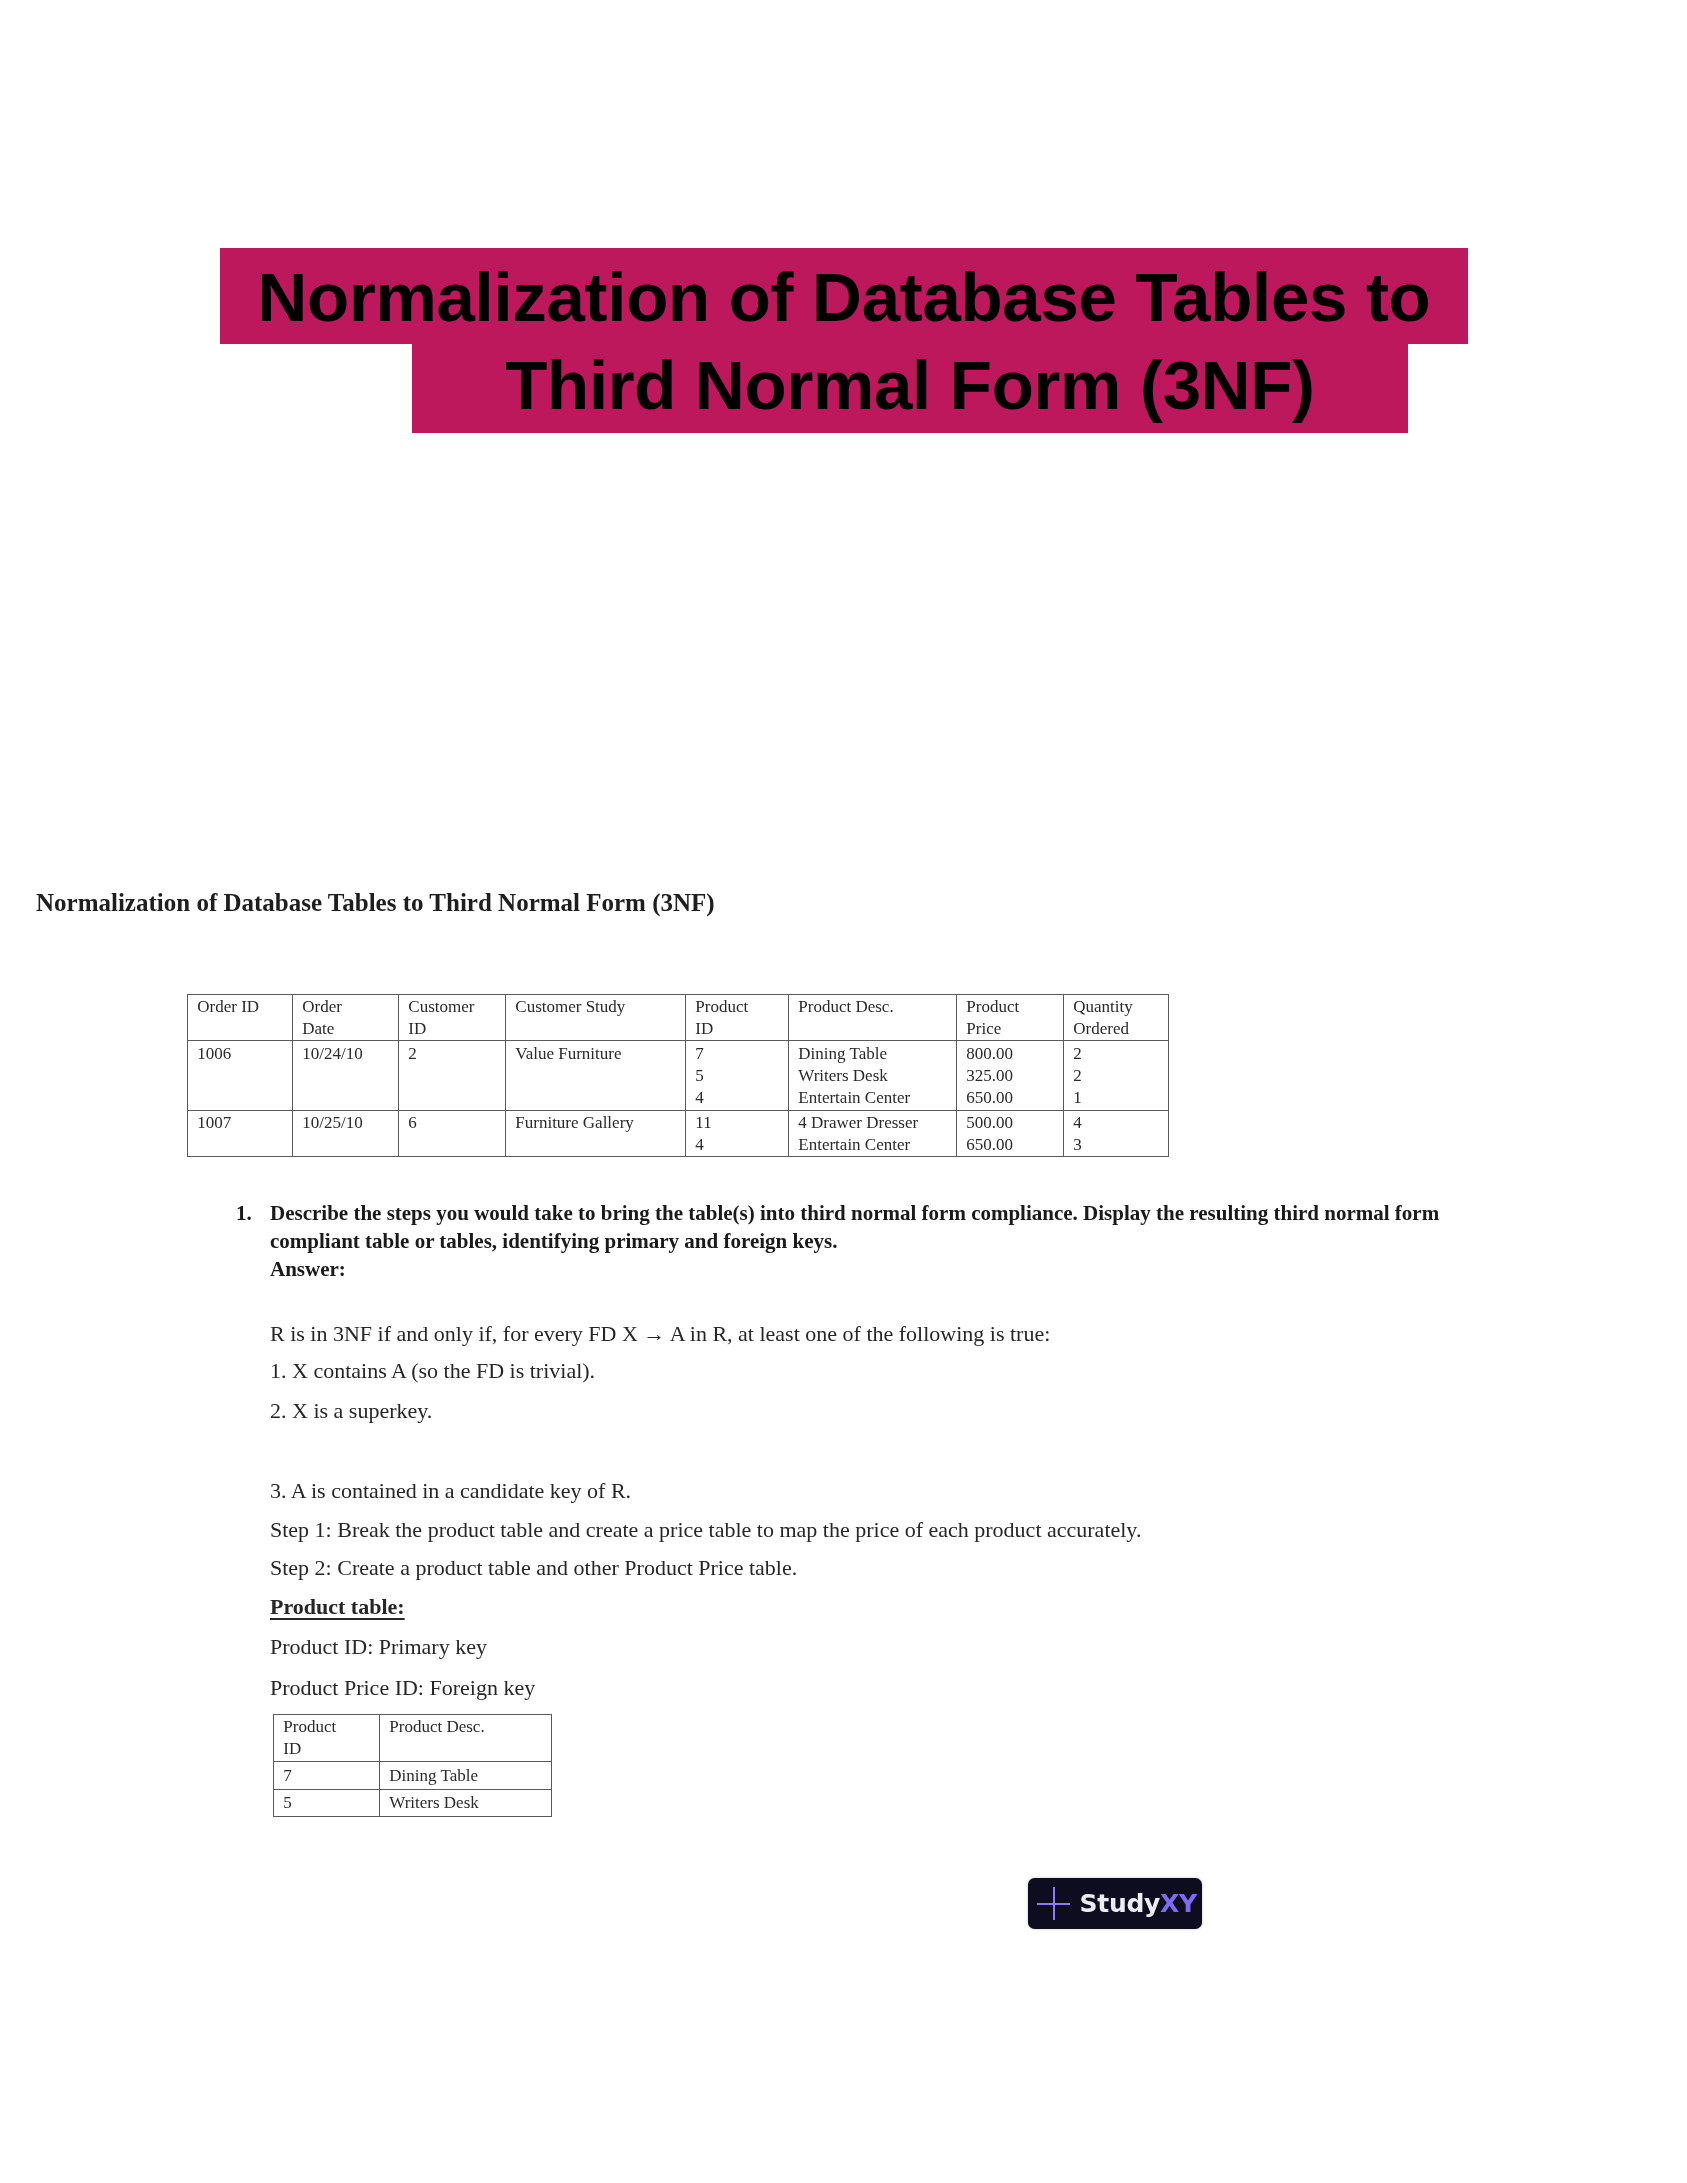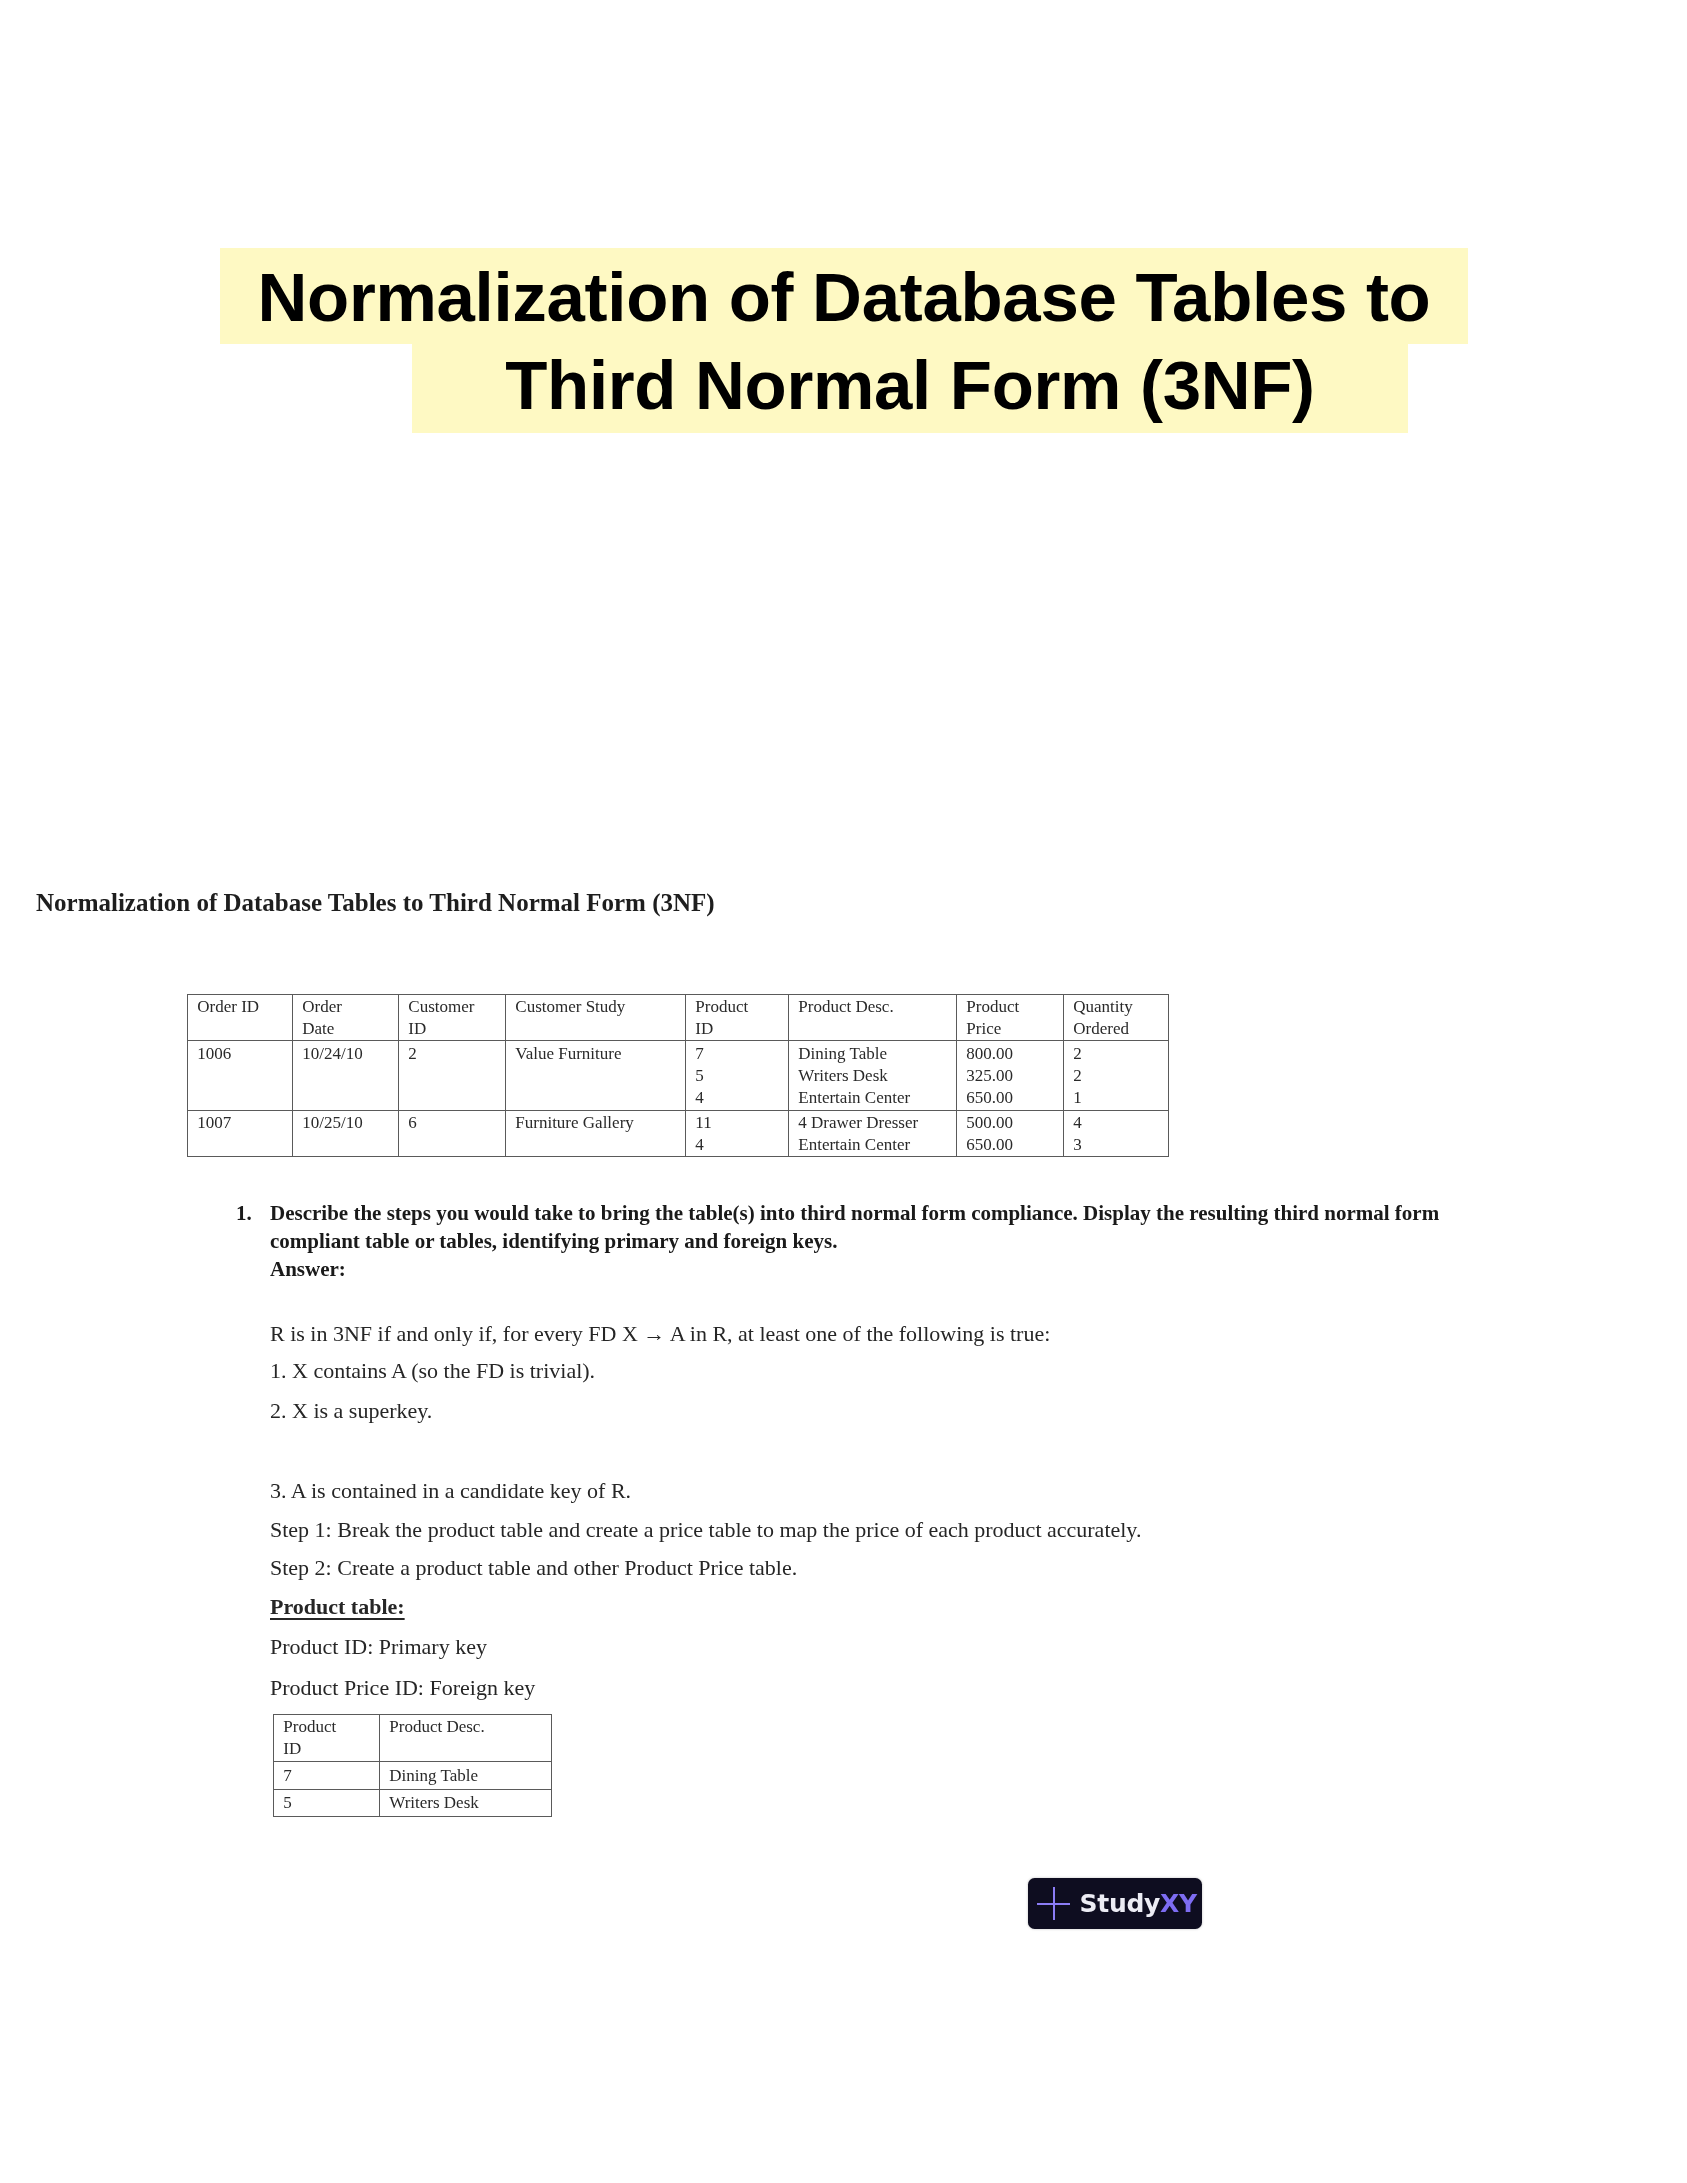--- a/index.html
+++ b/index.html
@@ -13,21 +13,21 @@
     position: relative;
     overflow: hidden;
     font-family: "Liberation Serif", serif;
     color: #1a1a1a;
   }
   .abs { position: absolute; }
 
   
   .hl {
     position: absolute;
-    background: #fef9c3;
+    background: #be185d;
     font-family: "Liberation Sans", sans-serif;
     font-weight: bold;
     color: #000;
     font-size: 69px;
     line-height: 89px;
     white-space: nowrap;
     text-align: center;
     letter-spacing: -0.3px;
   }
   #hl-line1 { left: 220px; top: 248px; width: 1248px; height: 96px; line-height: 99px; }

